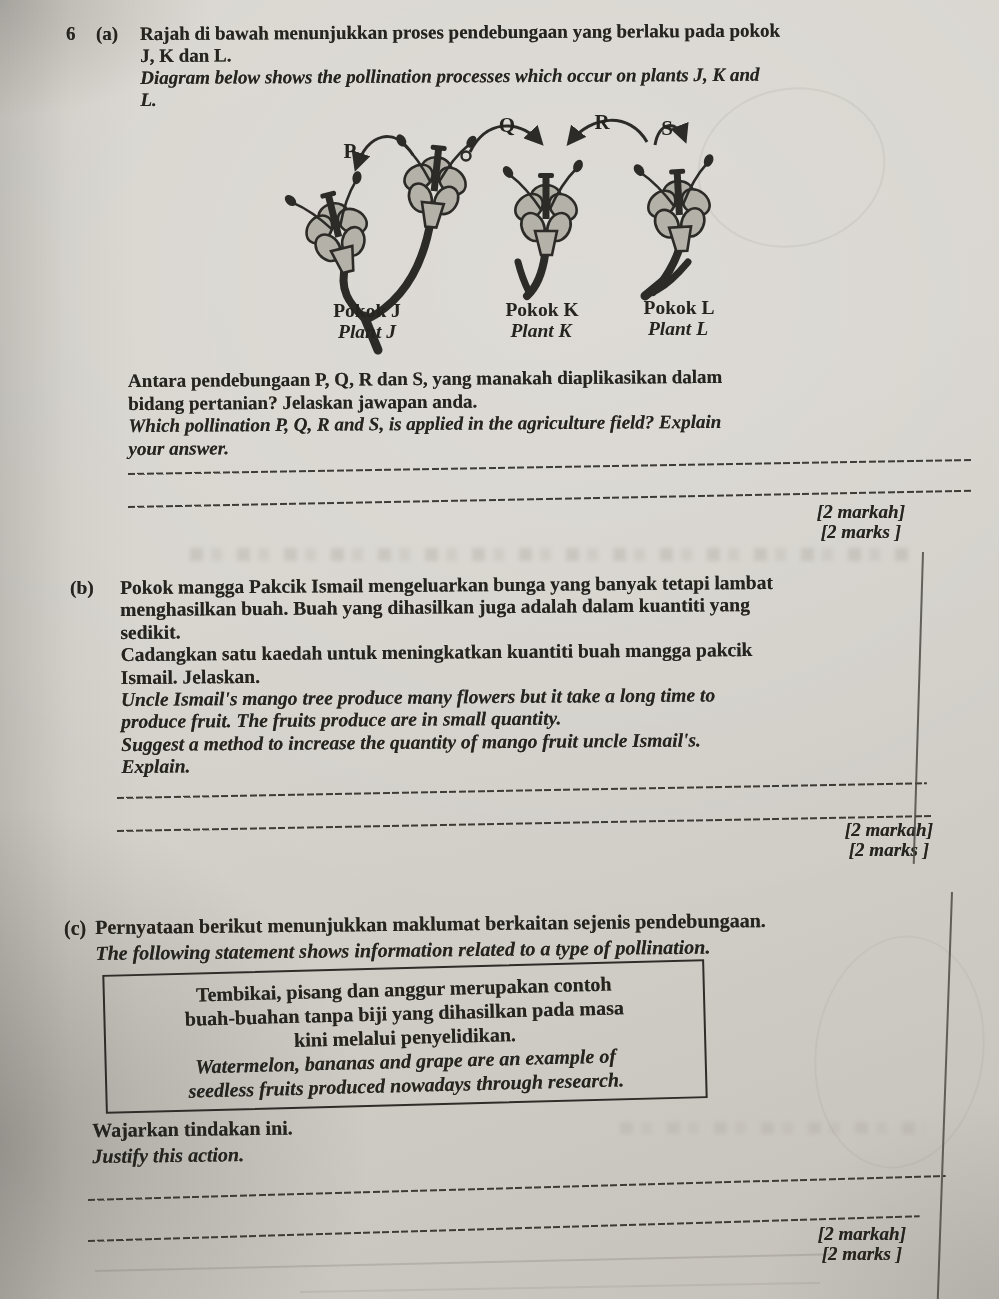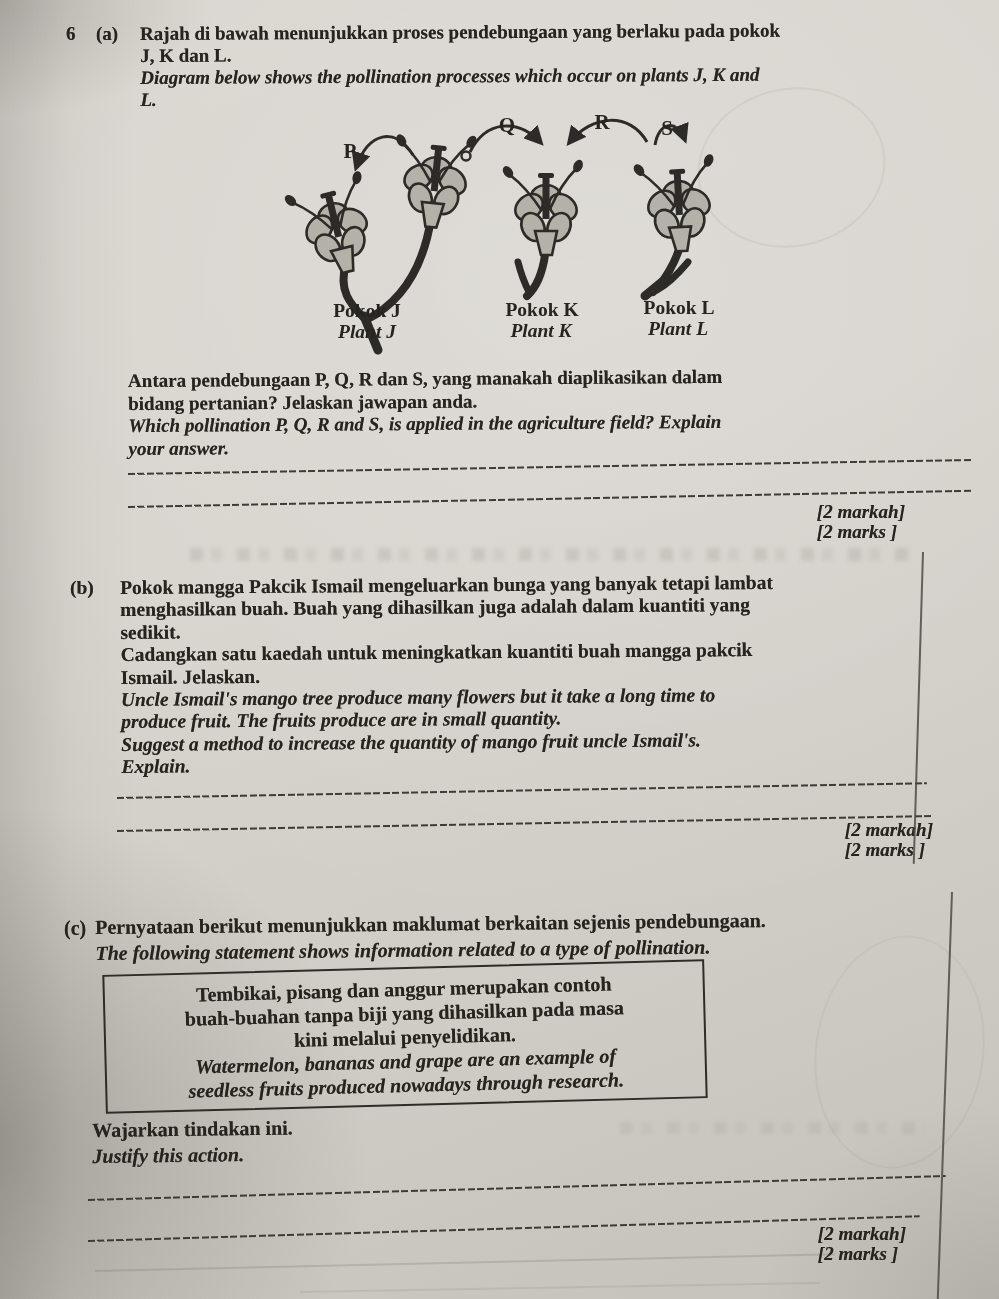--- a/index.html
+++ b/index.html
@@ -15,21 +15,21 @@
       linear-gradient(160deg,#d9d6d0 0%, #d7d4ce 40%, #cfccc6 72%, #c4c0ba 100%);
   }
   .abs{position:absolute;}
   .ms{font-weight:700;}
   .en{font-weight:700;font-style:italic;}
   .tline{white-space:nowrap;text-shadow:0 0 0.6px rgba(38,36,31,0.6);}
   .ansline{
     position:absolute;height:2px;transform-origin:left center;
     background-image:repeating-linear-gradient(90deg,#3d3b36 0px,#3d3b36 7px,rgba(61,59,54,0) 7px,rgba(61,59,54,0) 9.5px);
   }
-  .marks{position:absolute;text-align:left;font-size:19px;line-height:19.5px;font-weight:700;font-style:italic;white-space:nowrap;text-shadow:0 0 0.6px rgba(38,36,31,0.6);font-family:Liberation Serif, serif;}
+  .marks{position:absolute;text-align:center;font-size:19px;line-height:19.5px;font-weight:700;font-style:italic;white-space:nowrap;text-shadow:0 0 0.6px rgba(38,36,31,0.6);font-family:Liberation Serif, serif;}
   .vrule{position:absolute;width:2px;background:#4e4b46;opacity:.85;transform-origin:top center;}
   .ring{position:absolute;border-radius:50%;}
   .smudge{
     position:absolute;filter:blur(2px);opacity:.33;
     background-image:repeating-linear-gradient(90deg, rgba(95,90,80,0.40) 0 13px, rgba(95,90,80,0) 13px 21px, rgba(95,90,80,0.25) 21px 32px, rgba(95,90,80,0) 32px 47px);
   }
   .faintline{position:absolute;height:1.5px;background:rgba(105,100,90,0.22);filter:blur(0.5px);transform-origin:left center;}
   .boxed{
     position:absolute;border:2.5px solid #2e2c28;text-align:center;
     transform:rotate(-1.5deg);transform-origin:center;

